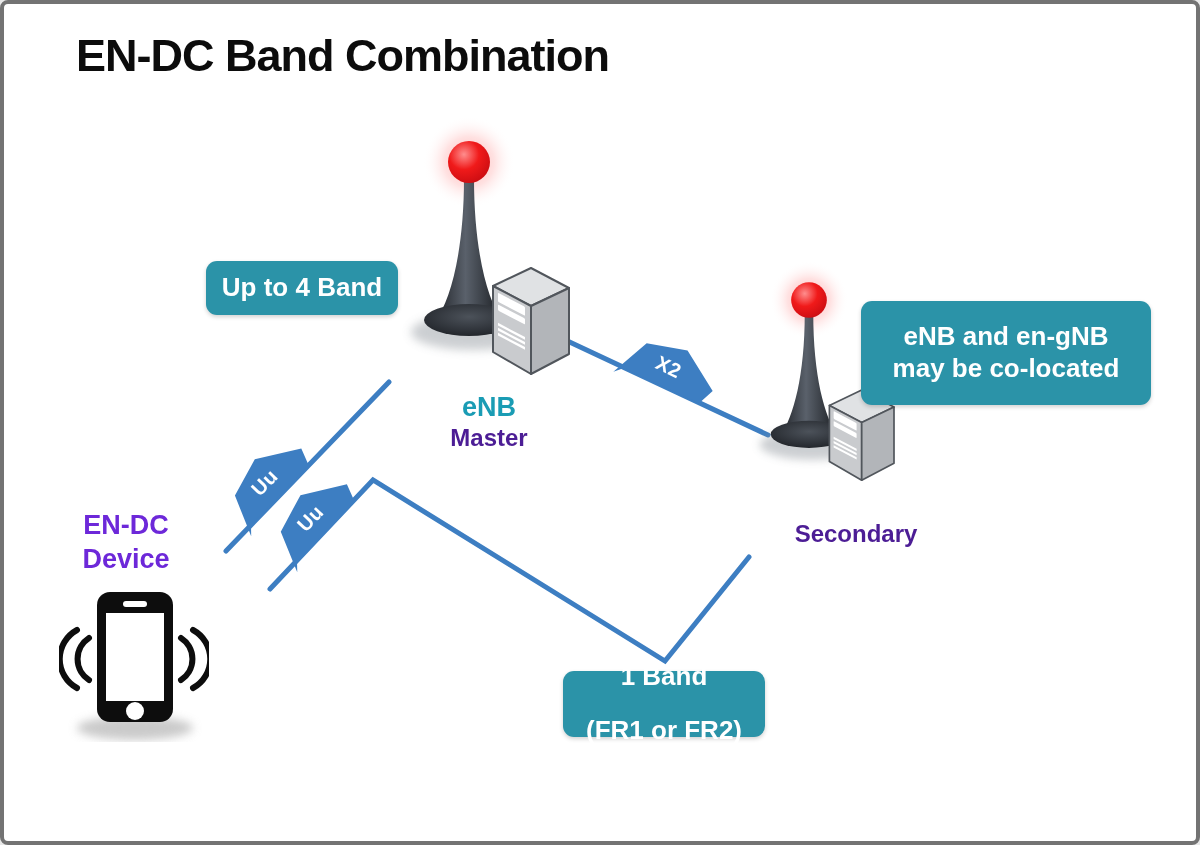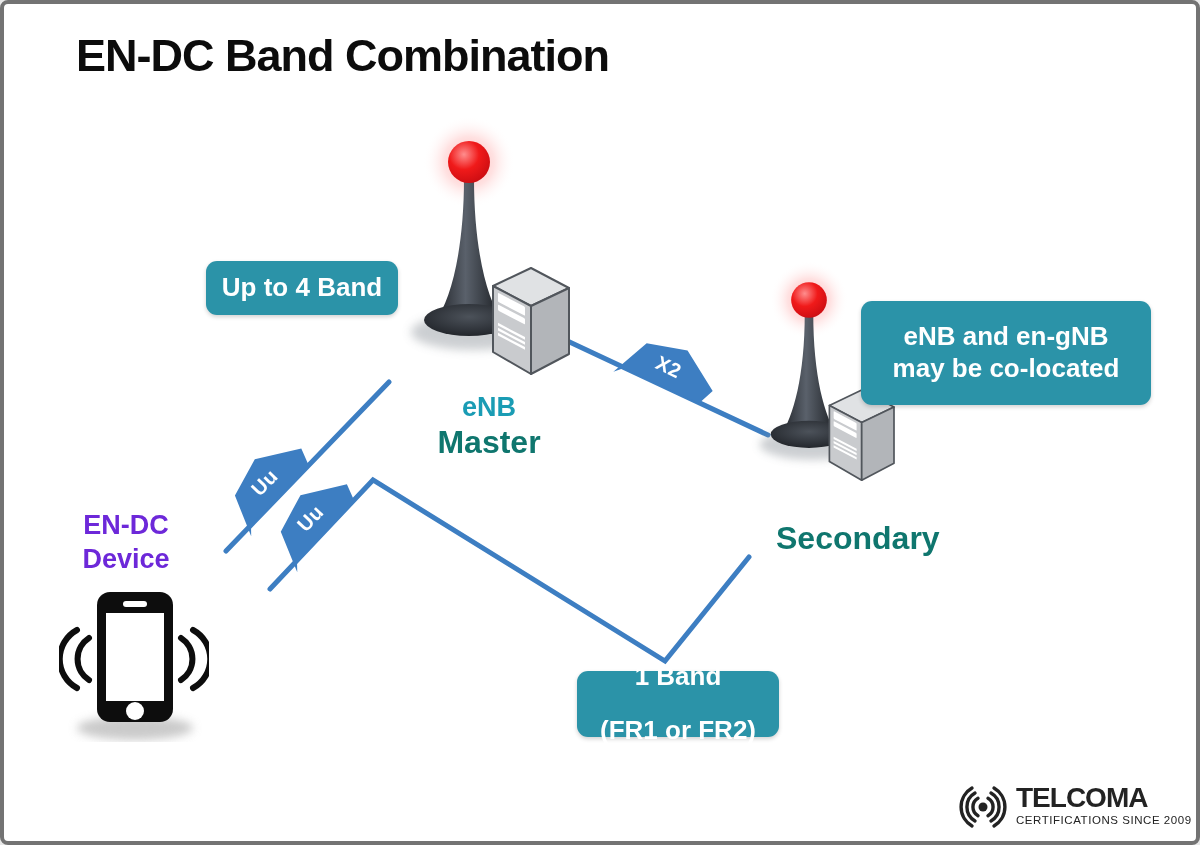--- a/index.html
+++ b/index.html
@@ -19,21 +19,21 @@
   .flag-text{fill:#ffffff;font-size:20px;font-weight:700;letter-spacing:.5px;}
   .callout{
     position:absolute;background:var(--teal_box,#2B93A8);color:#ffffff;
     border-radius:11px;display:flex;flex-direction:column;align-items:center;
     justify-content:center;text-align:center;font-weight:700;
     box-shadow:0 2px 4px rgba(0,0,0,.18);line-height:1.22;
   }
   .callout .ln{font-size:26px;}
   .node-caption{position:absolute;text-align:center;font-weight:700;line-height:1.18;}
   .node-caption .accent{color:var(--teal_text,#1A9CB4);font-size:27px;display:block;}
-  .node-caption .role{color:#0f766e;font-size:32px;display:block;}
+  .node-caption .role{color:#4c1d95;font-size:24px;display:block;}
   .device-caption{position:absolute;text-align:center;font-weight:700;color:#6d28d9;
     font-size:27px;line-height:1.25;}
   .phone-wrap{position:absolute;left:55px;top:588px;width:150px;height:150px;}
   .brand{position:absolute;left:948px;top:780px;display:flex;align-items:flex-start;}
   .brand .txt{display:flex;flex-direction:column;align-items:flex-start;margin-left:2px;}
   .brand-name{font-size:28px;font-weight:700;color:#232323;letter-spacing:-1px;line-height:1;}
   .brand-tagline{font-size:11.5px;font-weight:400;color:#232323;letter-spacing:.55px;margin-top:2px;white-space:nowrap;}
 </style>
 </head>
 <body>
@@ -112,21 +112,21 @@
 
   <div class="callout" style="left:202px;top:257px;width:192px;height:54px;">
     <span class="ln">Up to 4 Band</span>
   </div>
 
   <div class="callout" style="left:857px;top:297px;width:290px;height:104px;">
     <span class="ln">eNB and en-gNB</span>
     <span class="ln">may be co-located</span>
   </div>
 
-  <div class="callout" style="left:573px;top:667px;width:202px;height:66px;gap:22px;">
+  <div class="callout" style="left:559px;top:667px;width:202px;height:66px;gap:22px;">
     <span class="ln">1 Band</span>
     <span class="ln">(FR1 or FR2)</span>
   </div>
 
   <div class="node-caption" style="left:405px;top:388px;width:160px;">
     <span class="accent">eNB</span>
     <span class="role">Master</span>
   </div>
 
   <div class="node-caption" style="left:772px;top:516px;width:160px;">
@@ -152,31 +152,14 @@
         <path d="M122,46 A25,25 0 0 1 122,88"></path>
         <path d="M134,38 A33,33 0 0 1 134,96"></path>
       </g>
       <rect x="38" y="0" width="76" height="130" rx="13" fill="#0d0d0d"></rect>
       <rect x="64" y="9" width="24" height="6" rx="3" fill="#ffffff"></rect>
       <rect x="47" y="21" width="58" height="88" fill="#ffffff"></rect>
       <circle cx="76" cy="119" r="9" fill="#ffffff"></circle>
     </svg>
   </div>
 
-  <div class="brand">
-    <svg width="62" height="46" viewBox="0 0 62 46" xmlns="http://www.w3.org/2000/svg">
-      <g fill="none" stroke="#232323" stroke-width="3.4" stroke-linecap="round">
-        <path d="M26,14.3 A10,10 0 0 0 26,31.7"></path>
-        <path d="M23,9.1 A16,16 0 0 0 23,36.9"></path>
-        <path d="M20,4.0 A22,22 0 0 0 20,42.0"></path>
-        <path d="M36,14.3 A10,10 0 0 1 36,31.7"></path>
-        <path d="M39,9.1 A16,16 0 0 1 39,36.9"></path>
-        <path d="M42,4.0 A22,22 0 0 1 42,42.0"></path>
-      </g>
-      <circle cx="31" cy="23" r="4.5" fill="#232323"></circle>
-    </svg>
-    <div class="txt">
-      <span class="brand-name">TELCOMA</span>
-      <span class="brand-tagline">CERTIFICATIONS SINCE 2009</span>
-    </div>
-  </div>
 
 </div>
 
 </body></html>

